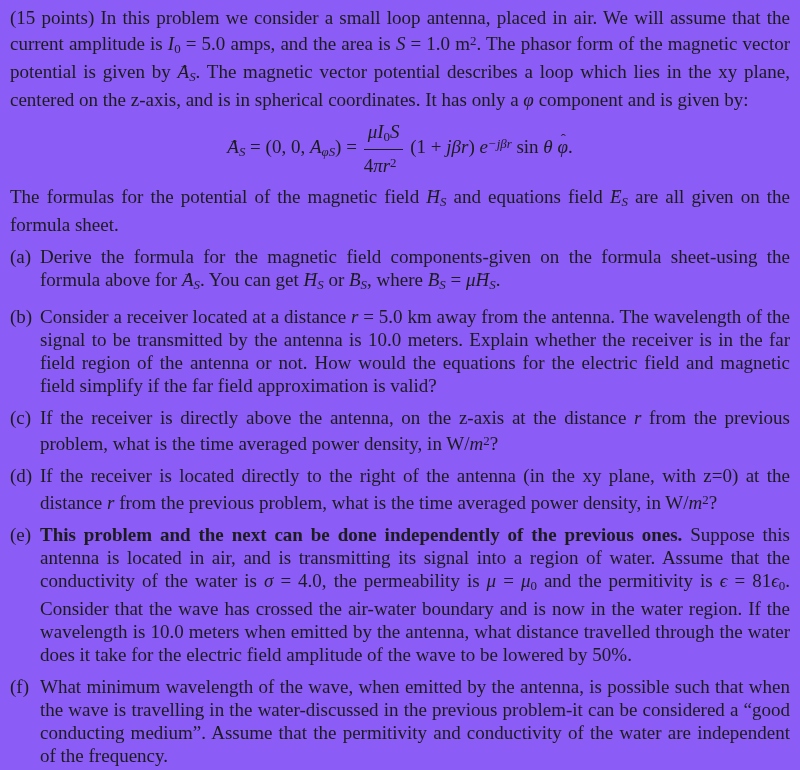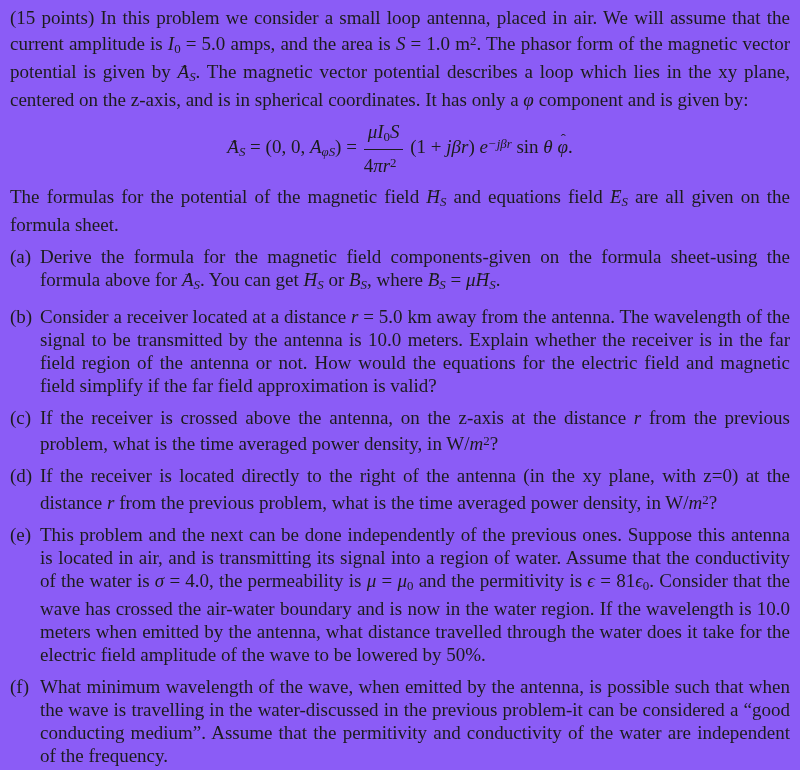--- a/index.html
+++ b/index.html
@@ -36,21 +36,21 @@
     margin-top: 9px;
     text-align: justify;
   }
   .item-label {
     position: absolute;
     left: 0;
     top: 0;
   }
   
   .it  { font-style: italic; }
-  .bd  { font-weight: normal; margin-top: 33px; }
+  .bd  { font-weight: bold; margin-top: 33px; }
   .sb  { font-size: 0.68em; vertical-align: -0.22em; }
   .sp  { font-size: 0.68em; vertical-align: 0.42em; }
   .vec { position: relative; display: inline-block; }
   .vec::before {
     content: "\2192";
     position: absolute;
     top: -0.66em;
     left: 55%;
     transform: translateX(-50%) scaleX(0.85);
     font-size: 0.58em;
@@ -98,21 +98,21 @@
     <span><span>Derive the formula for the magnetic field components-given on the formula sheet-using the formula above for </span><span class="it vec">A</span><span class="it sb">S</span><span>. You can get </span><span class="it vec">H</span><span class="it sb">S</span><span> or </span><span class="it vec">B</span><span class="it sb">S</span><span>, where </span><span class="it vec">B</span><span class="it sb">S</span><span> = </span><span class="it">μ</span><span class="it vec">H</span><span class="it sb">S</span><span>.</span></span>
   </div>
 
   <div class="item">
     <span class="item-label">(b)</span>
     <span><span>Consider a receiver located at a distance </span><span class="it">r</span><span> = 5.0 km away from the antenna. The wavelength of the signal to be transmitted by the antenna is 10.0 meters. Explain whether the receiver is in the far field region of the antenna or not. How would the equations for the electric field and magnetic field simplify if the far field approximation is valid?</span></span>
   </div>
 
   <div class="item">
     <span class="item-label">(c)</span>
-    <span><span>If the receiver is crossed above the antenna, on the z-axis at the distance </span><span class="it">r</span><span> from the previous problem, what is the time averaged power density, in W/</span><span class="it">m</span><span class="sp">2</span><span>?</span></span>
+    <span><span>If the receiver is directly above the antenna, on the z-axis at the distance </span><span class="it">r</span><span> from the previous problem, what is the time averaged power density, in W/</span><span class="it">m</span><span class="sp">2</span><span>?</span></span>
   </div>
 
   <div class="item">
     <span class="item-label">(d)</span>
     <span><span>If the receiver is located directly to the right of the antenna (in the xy plane, with z=0) at the distance </span><span class="it">r</span><span> from the previous problem, what is the time averaged power density, in W/</span><span class="it">m</span><span class="sp">2</span><span>?</span></span>
   </div>
 
   <div class="item">
     <span class="item-label">(e)</span>
     <span><span class="bd">This problem and the next can be done independently of the previous ones.</span><span> Suppose this antenna is located in air, and is transmitting its signal into a region of water. Assume that the conductivity of the water is </span><span class="it">σ</span><span> = 4.0, the permeability is </span><span class="it">μ</span><span> = </span><span class="it">μ</span><span class="sb">0</span><span> and the permitivity is </span><span class="it">ϵ</span><span> = 81</span><span class="it">ϵ</span><span class="sb">0</span><span>. Consider that the wave has crossed the air-water boundary and is now in the water region. If the wavelength is 10.0 meters when emitted by the antenna, what distance travelled through the water does it take for the electric field amplitude of the wave to be lowered by 50%.</span></span>

